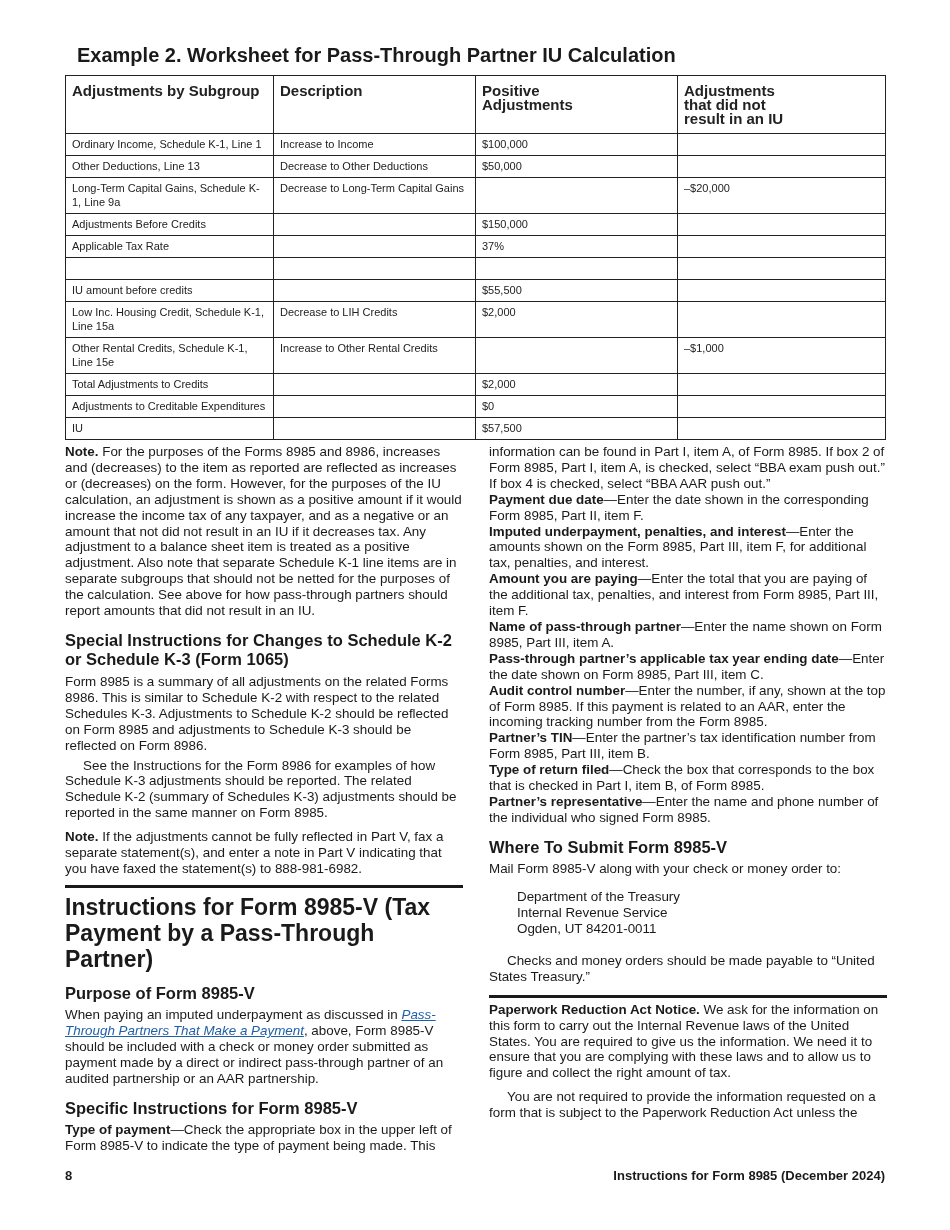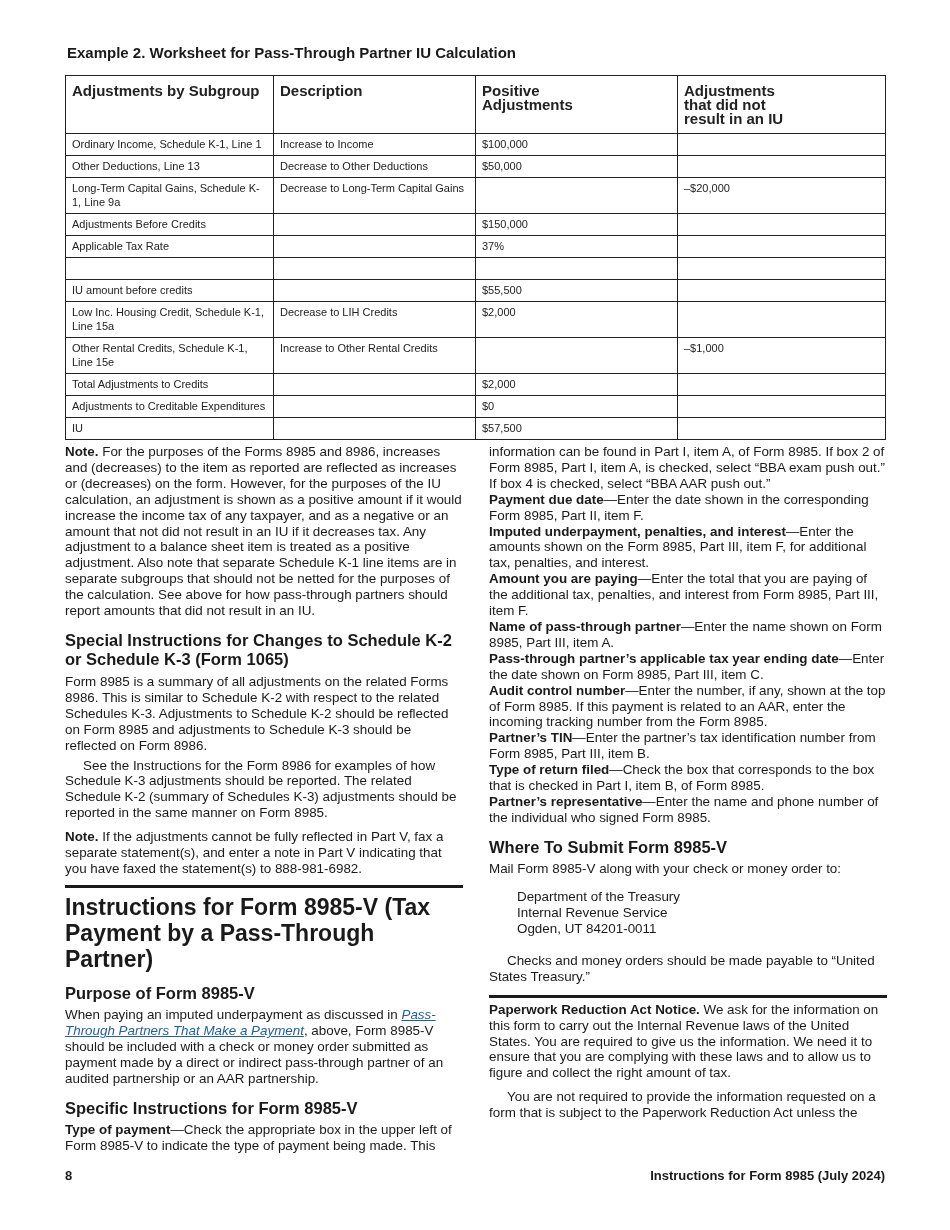--- a/index.html
+++ b/index.html
@@ -1,22 +1,22 @@
 <!DOCTYPE html>
 <html><head>
   <meta charset="utf-8">
   <style>
     html, body { margin: 0; padding: 0; background: #ffffff; }
     body {
       width: 950px; height: 1230px; position: relative; overflow: hidden;
       font-family: "Liberation Sans", sans-serif; color: #1a1a1a;
     }
     .page-title {
-      position: absolute; left: 67px; top: 44px;
-      font-size: 15px; font-weight: bold; letter-spacing: 0;
+      position: absolute; left: 77px; top: 44px;
+      font-size: 20px; font-weight: bold; letter-spacing: 0;
       margin: 0;
     }
     table.ws {
       position: absolute; left: 65px; top: 75px; width: 820px;
       border-collapse: collapse; table-layout: fixed;
       font-size: 11px; color: #222;
     }
     table.ws col.c1 { width: 208px; }
     table.ws col.c2 { width: 202px; }
     table.ws col.c3 { width: 202px; }
@@ -196,13 +196,13 @@
   </div>
   <p class="indent">Checks and money orders should be made payable to “United States Treasury.”</p>
 
   <div class="rule-thick-r"></div>
   <p><span class="b">Paperwork Reduction Act Notice.</span><span> We ask for the information on this form to carry out the Internal Revenue laws of the United States. You are required to give us the information. We need it to ensure that you are complying with these laws and to allow us to figure and collect the right amount of tax.</span></p>
   <div class="gap"></div>
   <p class="indent">You are not required to provide the information requested on a form that is subject to the Paperwork Reduction Act unless the</p>
 </div>
 
 <div class="footer-left">8</div>
-<div class="footer-right">Instructions for Form 8985 (July 2024)</div>
+<div class="footer-right">Instructions for Form 8985 (December 2024)</div>
 
 </body></html>

